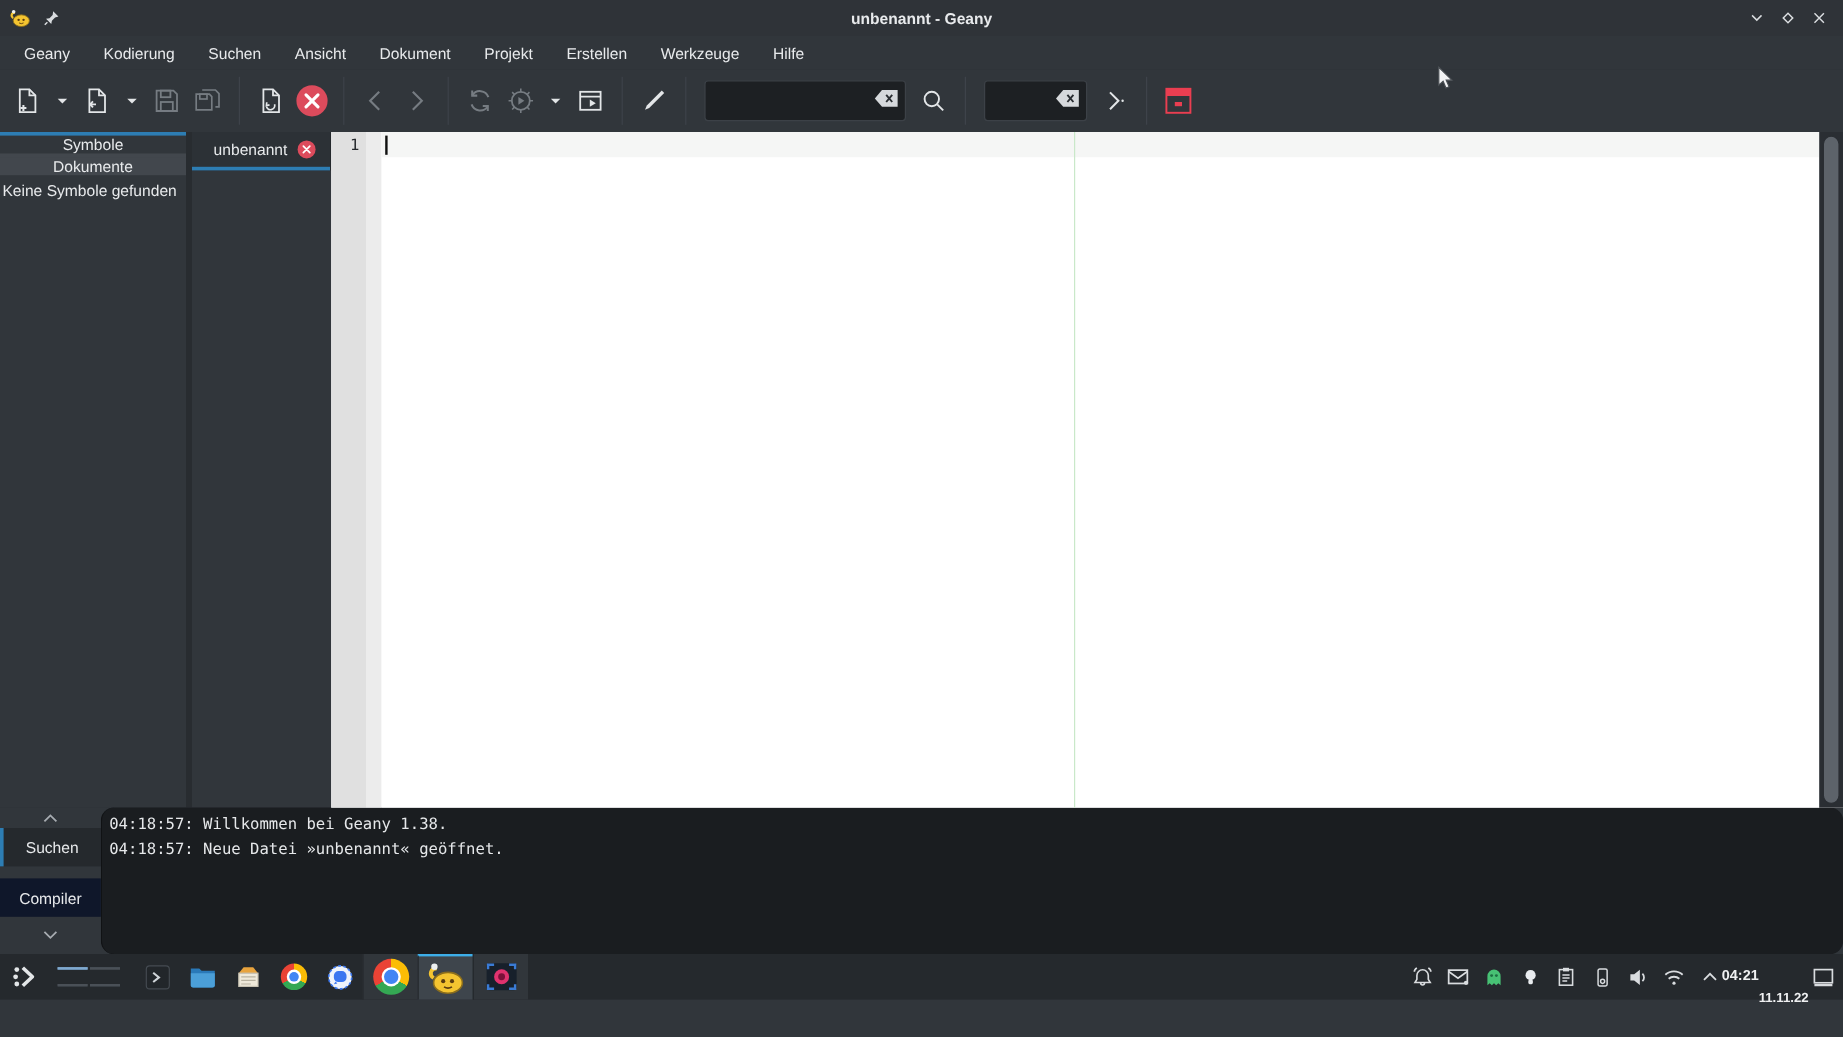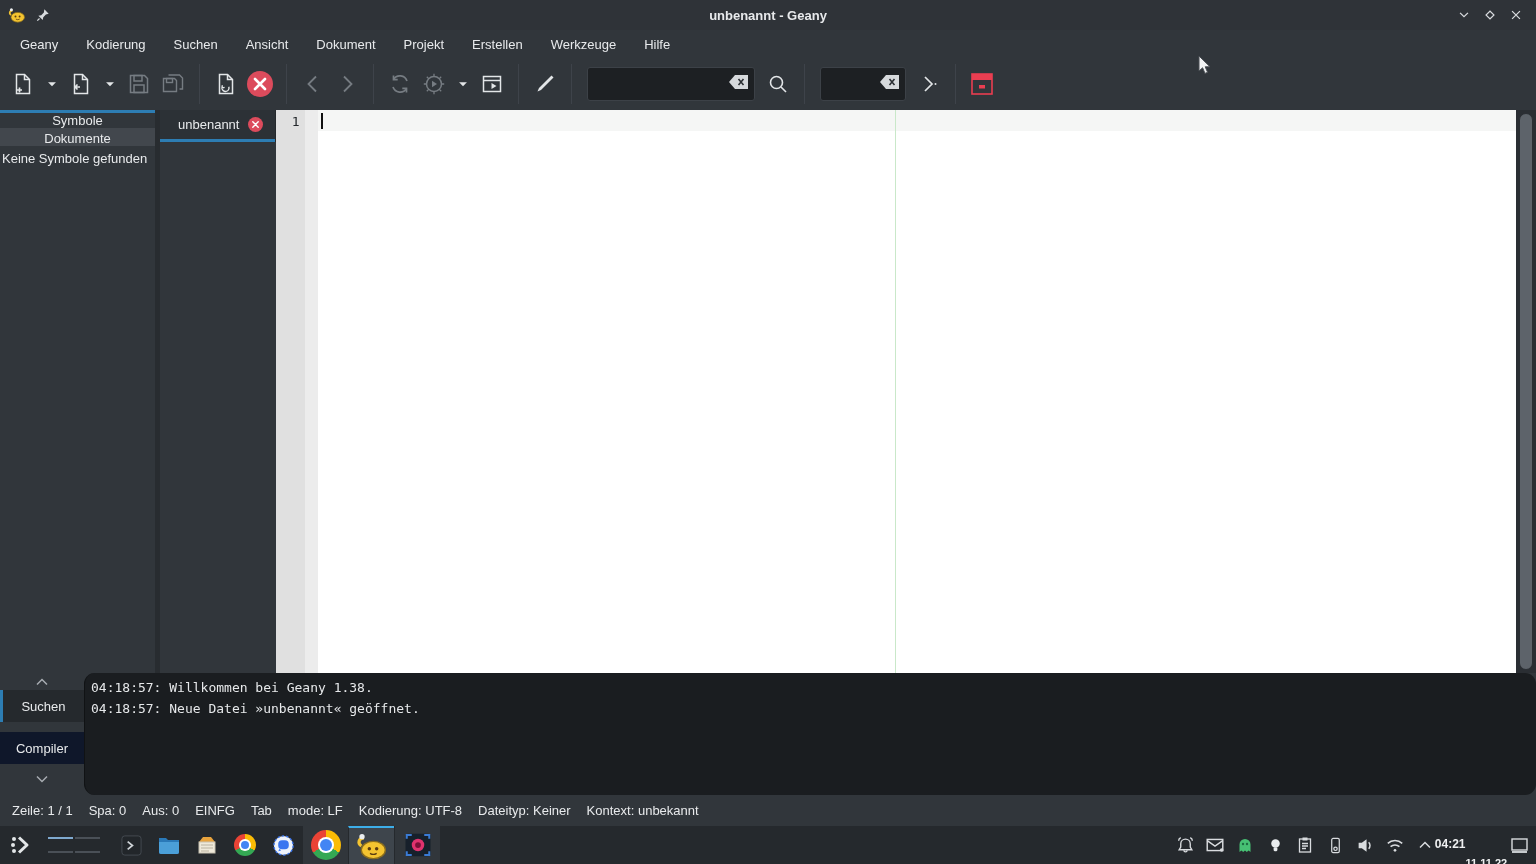--- a/index.html
+++ b/index.html
@@ -379,31 +379,20 @@
             <path d="M2 2.5l5 5 5-5" fill="none" stroke="currentColor" stroke-width="1.5"></path>
           </svg>
       </span>
     </div>
     <div class="msg-body">
       <div>04:18:57: Willkommen bei Geany 1.38.</div>
       <div>04:18:57: Neue Datei »unbenannt« geöffnet.</div>
     </div>
   </div>
 
-  <div class="statusbar">
-    <span>Zeile: 1 / 1</span>
-    <span>Spa: 0</span>
-    <span>Aus: 0</span>
-    <span>EINFG</span>
-    <span>Tab</span>
-    <span>mode: LF</span>
-    <span>Kodierung: UTF-8</span>
-    <span>Dateityp: Keiner</span>
-    <span>Kontext: unbekannt</span>
-  </div>
 
   <div class="taskbar">
     <span class="tk-item launcher">
       <svg width="26" height="26" viewBox="0 0 26 26" fill="#e3e6e8">
         <circle cx="6" cy="7" r="2"></circle>
           <circle cx="5" cy="13" r="2"></circle>
           <circle cx="6" cy="19" r="2"></circle>
         <path d="M11 5.5l8 7.5-8 7.5" fill="none" stroke="#e3e6e8" stroke-width="3" stroke-linejoin="round"></path>
       </svg>
     </span>

